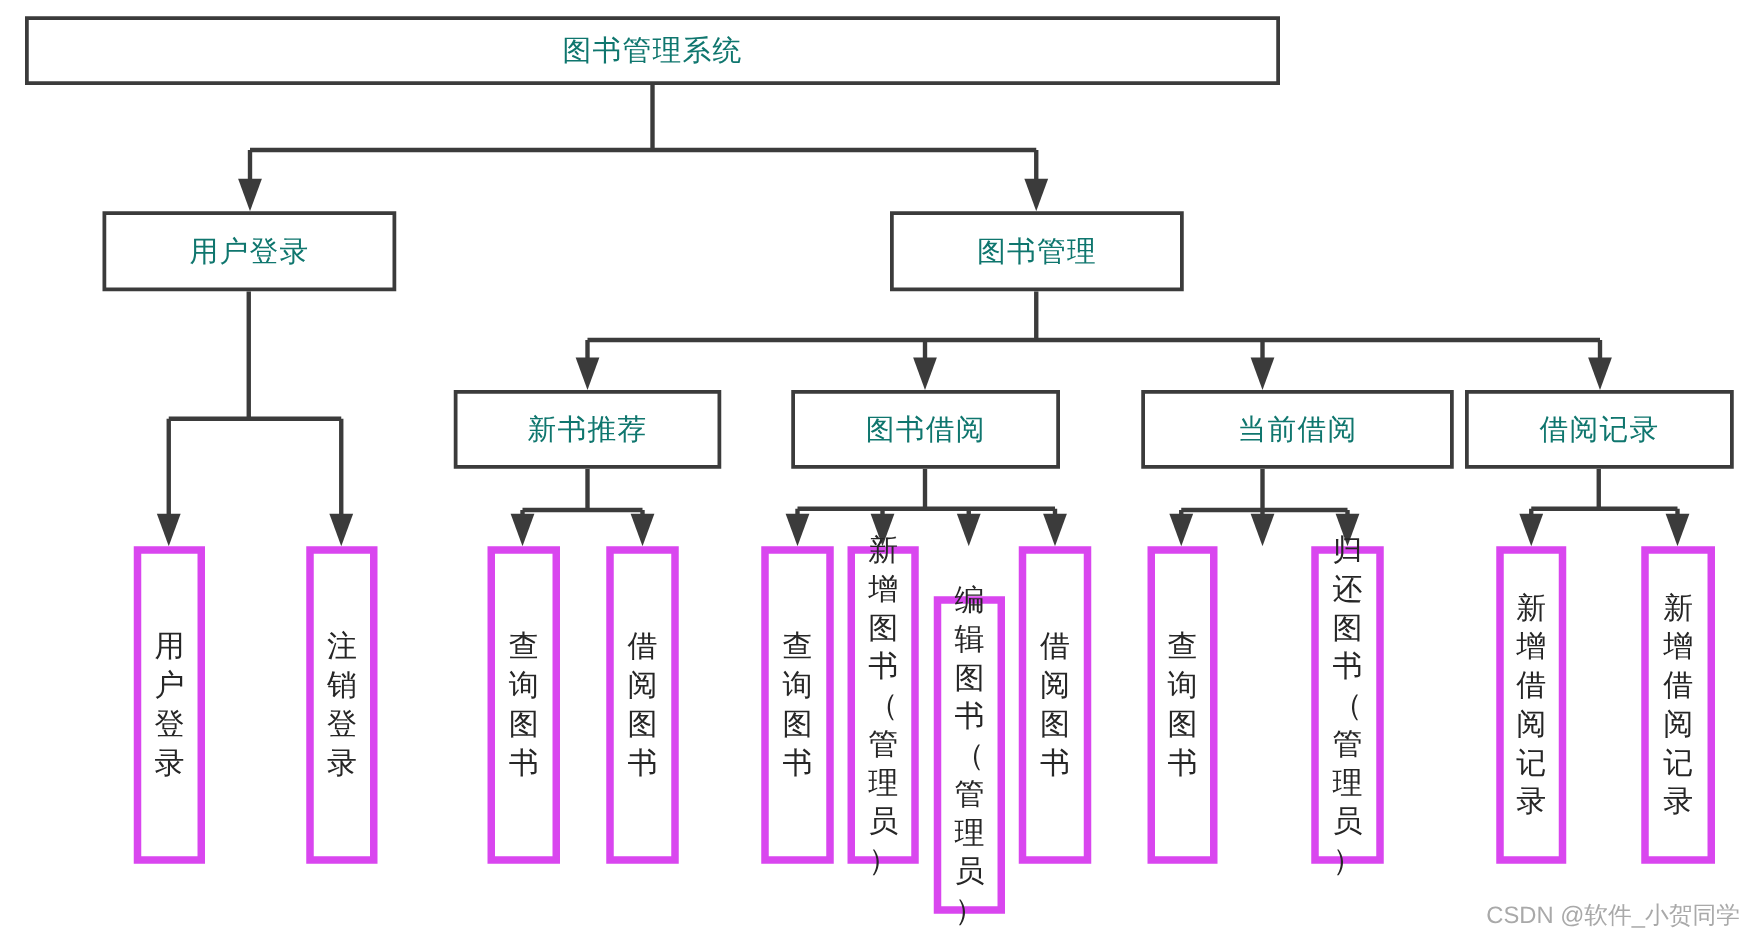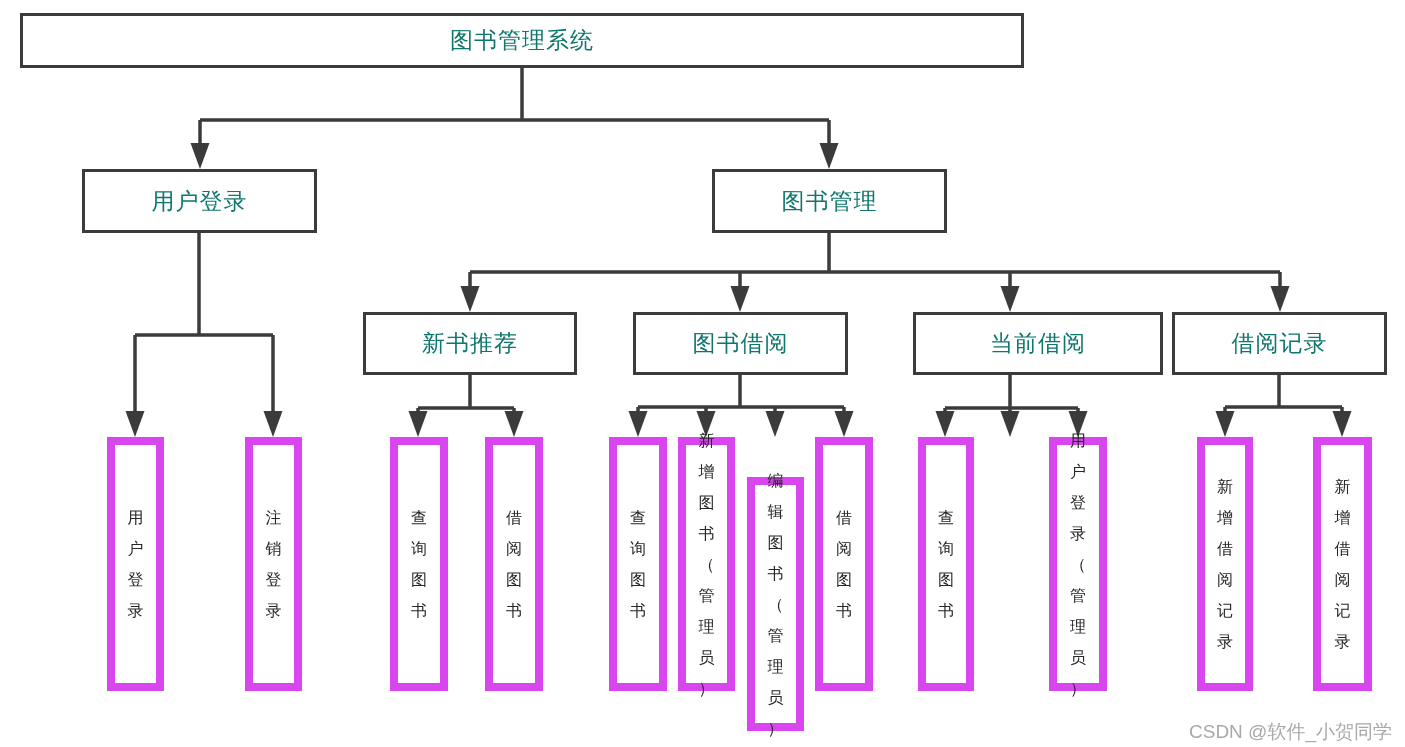--- a/index.html
+++ b/index.html
@@ -15,23 +15,23 @@
   .wires polygon{fill:#3b3b3b;stroke:none;}
   .hnode{
     position:absolute;box-sizing:border-box;
     border:3px solid #3b3b3b;background:#fff;
     display:flex;align-items:center;justify-content:center;
     font-size:23px;color:#0f766e;letter-spacing:1px;
   }
   .vnode{
     position:absolute;box-sizing:border-box;
     top:437px;height:254px;
-    border:8px solid #d946ef;background:#fff;
+    border:6px solid #d946ef;background:#fff;
     display:flex;align-items:center;justify-content:center;
-    font-size:16px;color:#262626;
+    font-size:24px;color:#262626;
   }
   .vnode span{
     display:block;width:1em;
     word-break:break-all;overflow-wrap:anywhere;
     line-height:31px;text-align:center;
   }
   .watermark{
     position:absolute;left:1189px;top:719px;
     font-size:19px;color:#a9a9a9;white-space:nowrap;
     text-shadow:0 0 2px #ffffff,0 0 1px #ffffff;
@@ -113,21 +113,21 @@
     <span>编辑图书（管理员）</span>
   </div>
   <div class="vnode" style="left:815px;width:58px;">
     <span>借阅图书</span>
   </div>
 
   <div class="vnode" style="left:918px;width:56px;">
     <span>查询图书</span>
   </div>
   <div class="vnode" style="left:1049px;width:58px;">
-    <span>用户登录（管理员）</span>
+    <span>归还图书（管理员）</span>
   </div>
 
   <div class="vnode" style="left:1197px;width:56px;">
     <span>新增借阅记录</span>
   </div>
   <div class="vnode" style="left:1313px;width:59px;">
     <span>新增借阅记录</span>
   </div>
 
   <div class="watermark">CSDN @软件_小贺同学</div>

